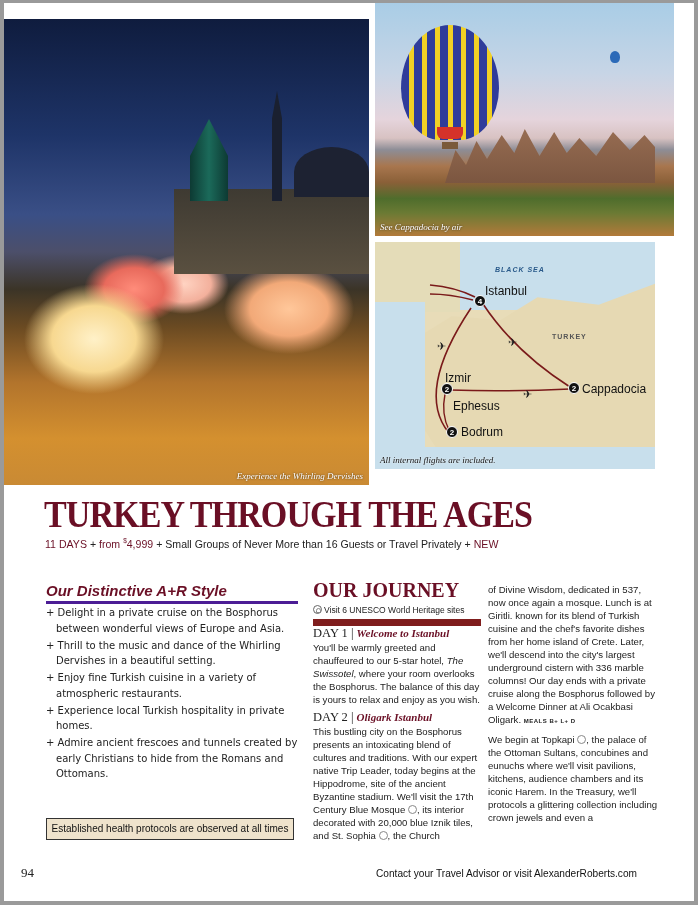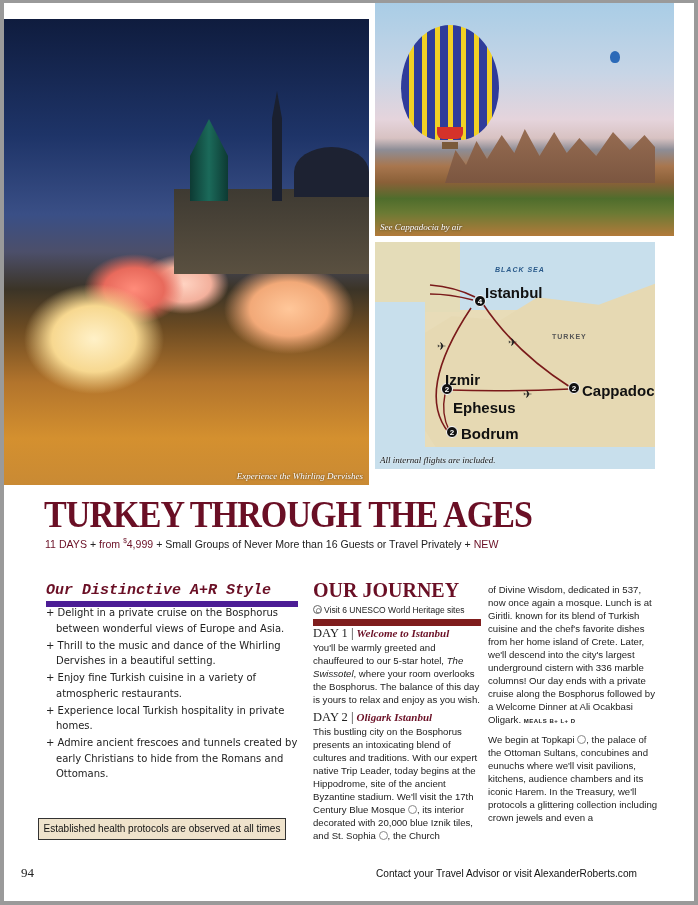--- a/index.html
+++ b/index.html
@@ -36,38 +36,38 @@
   .balloon-basket { position: absolute; left: 67px; top: 139px; width: 16px; height: 7px; background: #7a5a3a; }
   .balloon-small { position: absolute; left: 235px; top: 48px; width: 10px; height: 12px; background: #2c6ab8; border-radius: 50% 50% 45% 45%; }
   .rocks { position: absolute; left: 70px; top: 120px; width: 210px; height: 60px;
     background: linear-gradient(180deg, #9a6f54, #7b5640); clip-path: polygon(0 100%, 5% 45%, 10% 70%, 15% 30%, 20% 60%, 27% 20%, 33% 50%, 38% 10%, 45% 55%, 52% 15%, 58% 50%, 64% 25%, 72% 55%, 80% 15%, 88% 45%, 95% 20%, 100% 40%, 100% 100%); }
 
   .photo-map { left: 371px; top: 239px; width: 280px; height: 227px; background: #e8dcb8; }
   .map-sea { position: absolute; inset: 0; background: linear-gradient(180deg, #c8dfec 0%, #c8dfec 30%, transparent 30%); }
   .map-land { position: absolute; left: 40px; top: 40px; width: 245px; height: 190px; background: #e6d9b3;
     clip-path: polygon(0 30%, 15% 18%, 35% 20%, 50% 8%, 75% 12%, 100% 0%, 100% 100%, 30% 100%, 10% 90%, 0 70%); }
   .map-land-nw { position: absolute; left: 0; top: 0; width: 85px; height: 70px; background: #e4dcb8; }
-  .map-label { position: absolute; font-size: 15px; font-weight: bold; color: #111; }
+  .map-label { position: absolute; font-size: 12px; font-weight: normal; color: #111; }
   .map-sea-label { position: absolute; font-size: 7px; font-weight: bold; font-style: italic; letter-spacing: 1px; color: #2a5a8a; }
   .map-country { position: absolute; font-size: 7px; font-weight: bold; letter-spacing: 1px; color: #555; }
   .map-pin { position: absolute; width: 12px; height: 12px; border-radius: 50%; background: #111; color: #fff; font-size: 8px; font-weight: bold; text-align: center; line-height: 12px; border: 1px solid #fff; }
   .map-svg { position: absolute; left: 0; top: 0; }
 
   
   .title { position: absolute; left: 40px; top: 490px; font-family: "Liberation Serif", serif; font-size: 37px; color: #6a0f25; letter-spacing: -1px; transform: scaleX(0.92); transform-origin: left top; }
   .subtitle { position: absolute; left: 41px; top: 534px; font-family: "Liberation Sans", sans-serif; font-size: 11.5px; color: #222; transform: scaleX(0.92); transform-origin: left top; white-space: nowrap; }
   .subtitle .red { color: #6a0f25; }
   .subtitle sup { font-size: 7px; }
 
   
-  .style-heading { position: absolute; left: 42px; top: 579px; width: 252px; font-family: Liberation Mono, monospace; font-style: italic; font-size: 15px; color: #6a0f25; border-bottom: 6px solid #4c1d95; padding-bottom: 2px; }
+  .style-heading { position: absolute; left: 42px; top: 579px; width: 252px; font-family: Liberation Sans, sans-serif; font-style: italic; font-size: 15px; color: #6a0f25; border-bottom: 3px solid #4c1d95; padding-bottom: 2px; }
   .bullets { position: absolute; left: 42px; top: 602px; width: 255px; list-style: none; font-family: "DejaVu Sans", sans-serif; font-size: 10px; line-height: 15.5px; color: #222; }
   .bullets li { padding-left: 10px; text-indent: -10px; margin-bottom: 1.5px; }
   .bullets li::before { content: "+ "; }
-  .protocol-box { position: absolute; left: 34px; top: 815px; width: 248px; height: 22px; background: #efe3cc; border: 1px solid #333; font-size: 10px; color: #111; text-align: center; line-height: 20px; }
+  .protocol-box { position: absolute; left: 42px; top: 815px; width: 248px; height: 22px; background: #efe3cc; border: 1px solid #333; font-size: 10px; color: #111; text-align: center; line-height: 20px; }
 
   
   .journey-title { position: absolute; left: 309px; top: 576px; font-family: "Liberation Serif", serif; font-size: 20px; color: #6a0f25; }
   .unesco-line { position: absolute; left: 309px; top: 602px; width: 168px; font-size: 8.5px; color: #222; border-bottom: 7px solid #7f1d1d; padding-bottom: 4px; white-space: nowrap; }
   .unesco-icon { display: inline-block; width: 9px; height: 9px; border: 1px solid #666; border-radius: 50%; vertical-align: -1px; margin-right: 2px; position: relative; }
   .unesco-icon::after { content: ""; position: absolute; left: 2px; top: 2px; width: 3px; height: 3px; border: 1px solid #888; border-radius: 50% 50% 0 0; }
   .col { position: absolute; font-family: "Liberation Sans", sans-serif; font-size: 9.6px; line-height: 13px; color: #222; }
   .col-mid { left: 309px; top: 624px; width: 170px; }
   .col-right { left: 484px; top: 580px; width: 172px; }
   .day-head { font-family: "Liberation Serif", serif; font-size: 12.5px; color: #222; margin-bottom: 1px; }

